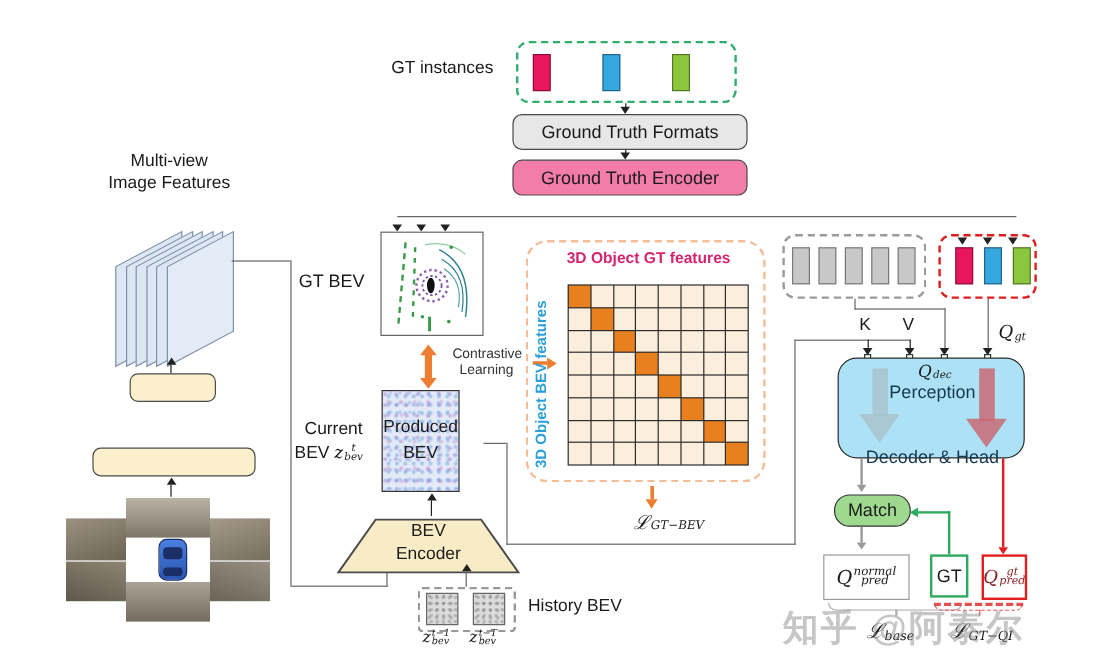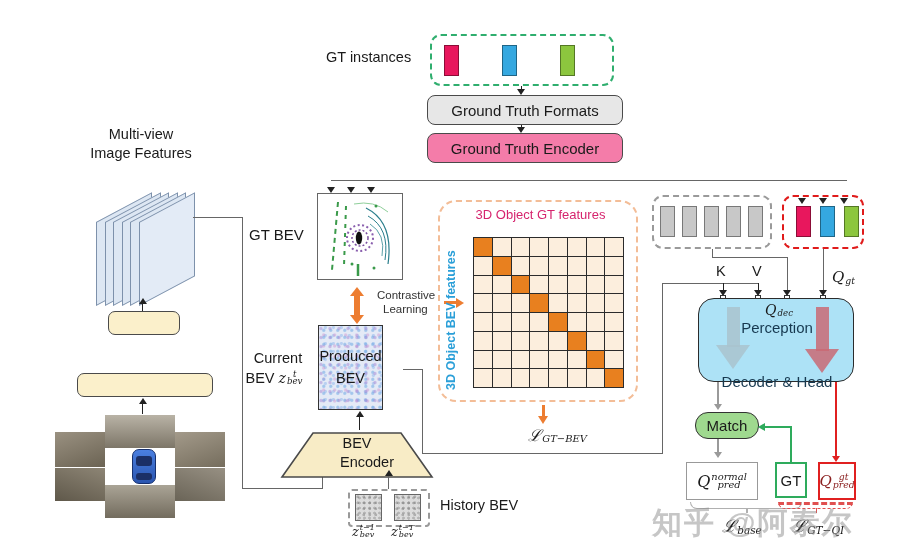--- a/index.html
+++ b/index.html
@@ -192,21 +192,21 @@
   <div class="hline" style="left:403px;top:369px;width:19px;height:1.3px;"></div>
   <div class="vline" style="left:422px;top:369px;height:85px;width:1.3px;"></div>
   <div class="hline" style="left:422px;top:453px;width:241px;height:1.3px;"></div>
   <div class="vline" style="left:662px;top:283px;height:171px;width:1.3px;"></div>
   <div class="hline" style="left:662px;top:283px;width:97px;height:1.3px;"></div>
 
   <svg class="abs" style="left:279px;top:430px;" width="156" height="50">
     <polygon points="3,47 34,3 122,3 153,47" fill="#f8ecc6" stroke="#4a4a4a" stroke-width="1.6"></polygon>
   </svg>
   <div class="lbl ctr" style="left:279px;top:435px;width:156px;font-size:14.5px;">BEV</div>
-  <div class="lbl ctr" style="left:289px;top:454px;width:156px;font-size:14.5px;">Encoder</div>
+  <div class="lbl ctr" style="left:279px;top:454px;width:156px;font-size:14.5px;">Encoder</div>
 
   <div class="ah up" style="left:356px;top:411px;"></div>
   <div class="vline" style="left:359px;top:417px;height:13px;background:#222;width:1.3px;"></div>
 
   <div class="dashed" style="left:348px;top:489px;width:82px;height:38px;border:2px dashed #999;border-radius:4px;"></div>
   <div class="box noisegray" style="left:355px;top:494px;width:27px;height:27px;border:1.2px solid #666;"></div>
   <div class="box noisegray" style="left:394px;top:494px;width:27px;height:27px;border:1.2px solid #666;"></div>
   <div class="lbl math" style="left:352px;top:524px;font-size:13px;">
       <span>z</span>
       <span class="mstack">
@@ -219,21 +219,21 @@
       <span class="mstack">
         <span class="msup">t−T</span>
         <span class="msub">bev</span>
       </span>
     </div>
   <div class="lbl" style="left:440px;top:497px;font-size:14.5px;">History BEV</div>
   <div class="ah up" style="left:385px;top:470px;"></div>
   <div class="vline" style="left:388px;top:476px;height:13px;width:1.3px;"></div>
 
   <div class="dashed" style="left:438px;top:200px;width:200px;height:202px;border:2px dashed #f3bd97;border-radius:18px;"></div>
-  <div class="lbl ctr" style="left:448px;top:207px;width:185px;font-size:13px;font-weight:normal;color:#d6246e;">3D Object GT features</div>
+  <div class="lbl ctr" style="left:448px;top:207px;width:185px;font-size:13px;font-weight:bold;color:#d6246e;">3D Object GT features</div>
   <div class="lbl" style="left:444px;top:238px;height:152px;writing-mode:vertical-rl;transform:rotate(180deg);font-size:12.5px;font-weight:bold;color:#2a9fd8;display:flex;align-items:center;">3D Object BEV features</div>
   <div id="matrix-grid" style="left: 473px; top: 237px; width: 151px; height: 151px; grid-template-columns: repeat(8, 1fr); grid-template-rows: repeat(8, 1fr);">
       <div class="cell diag"></div>
       <div class="cell"></div>
       <div class="cell"></div>
       <div class="cell"></div>
       <div class="cell"></div>
       <div class="cell"></div>
       <div class="cell"></div>
       <div class="cell"></div>

